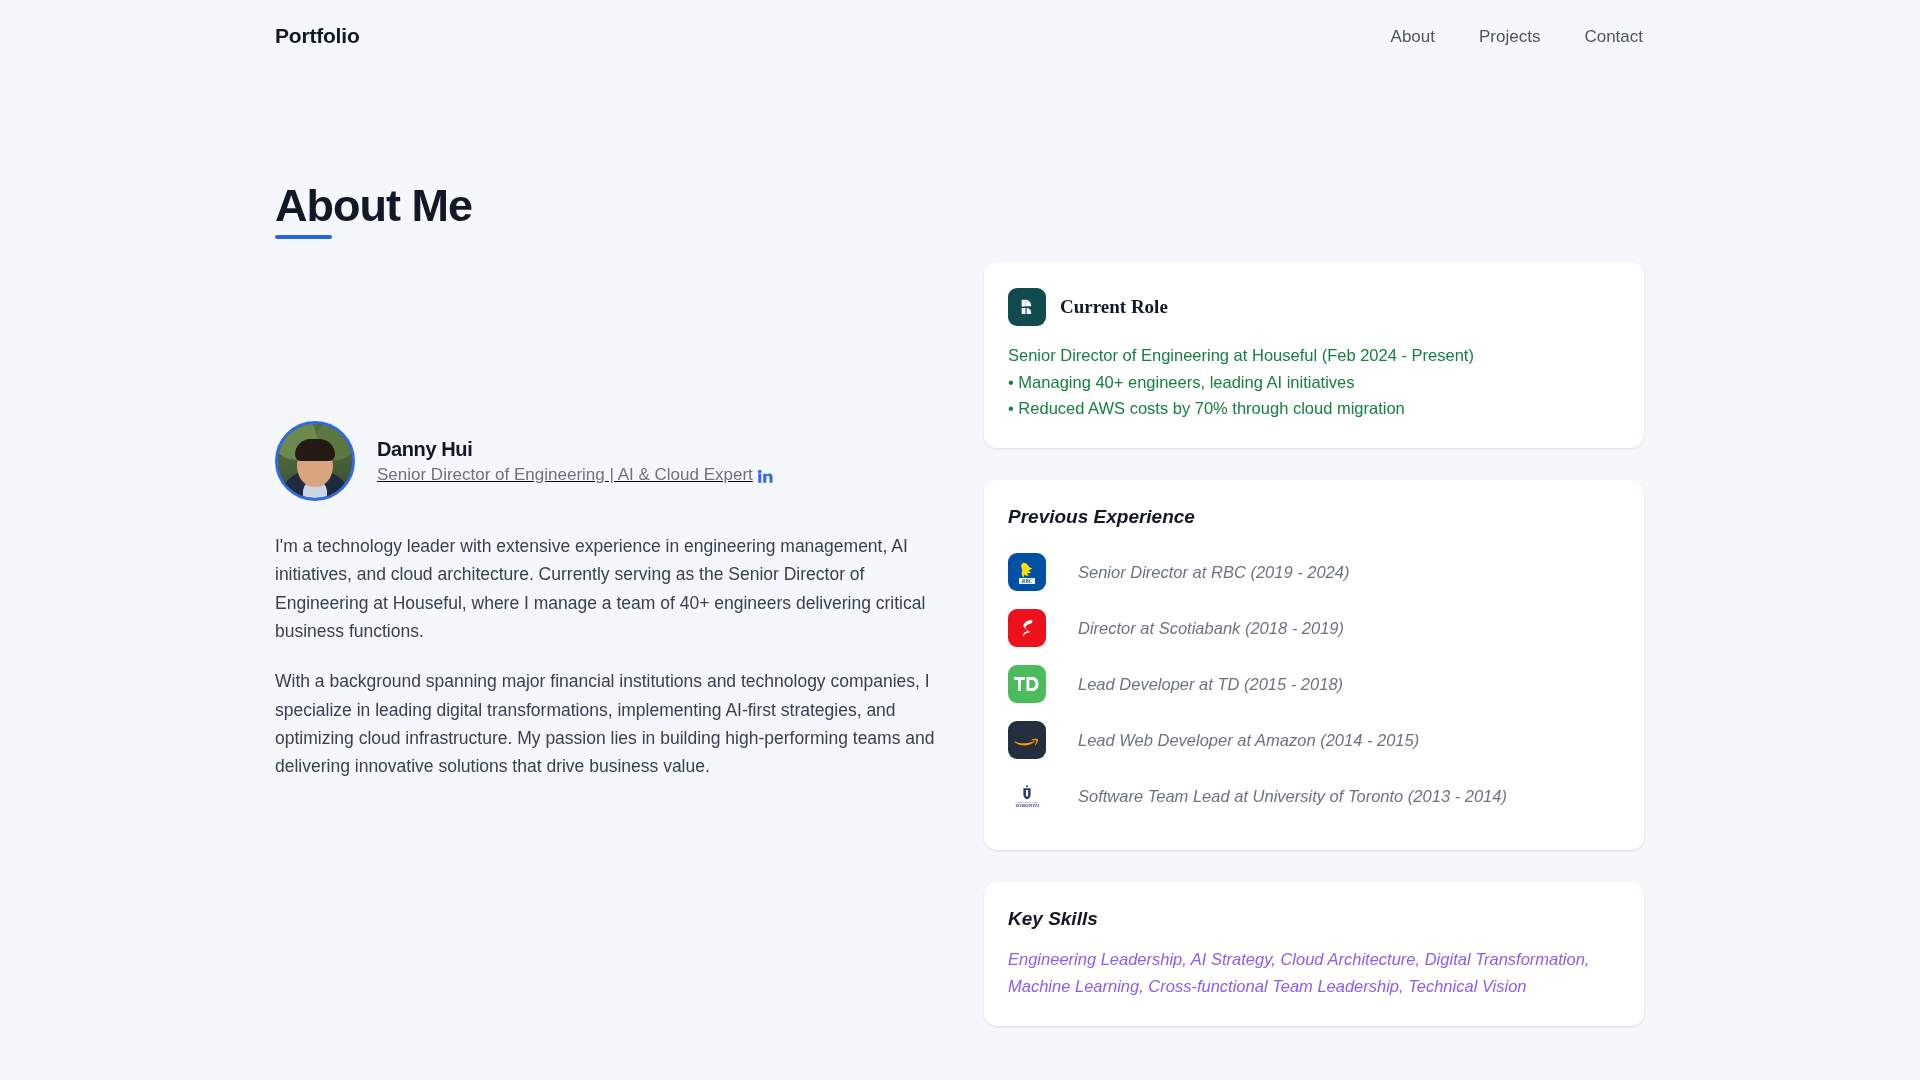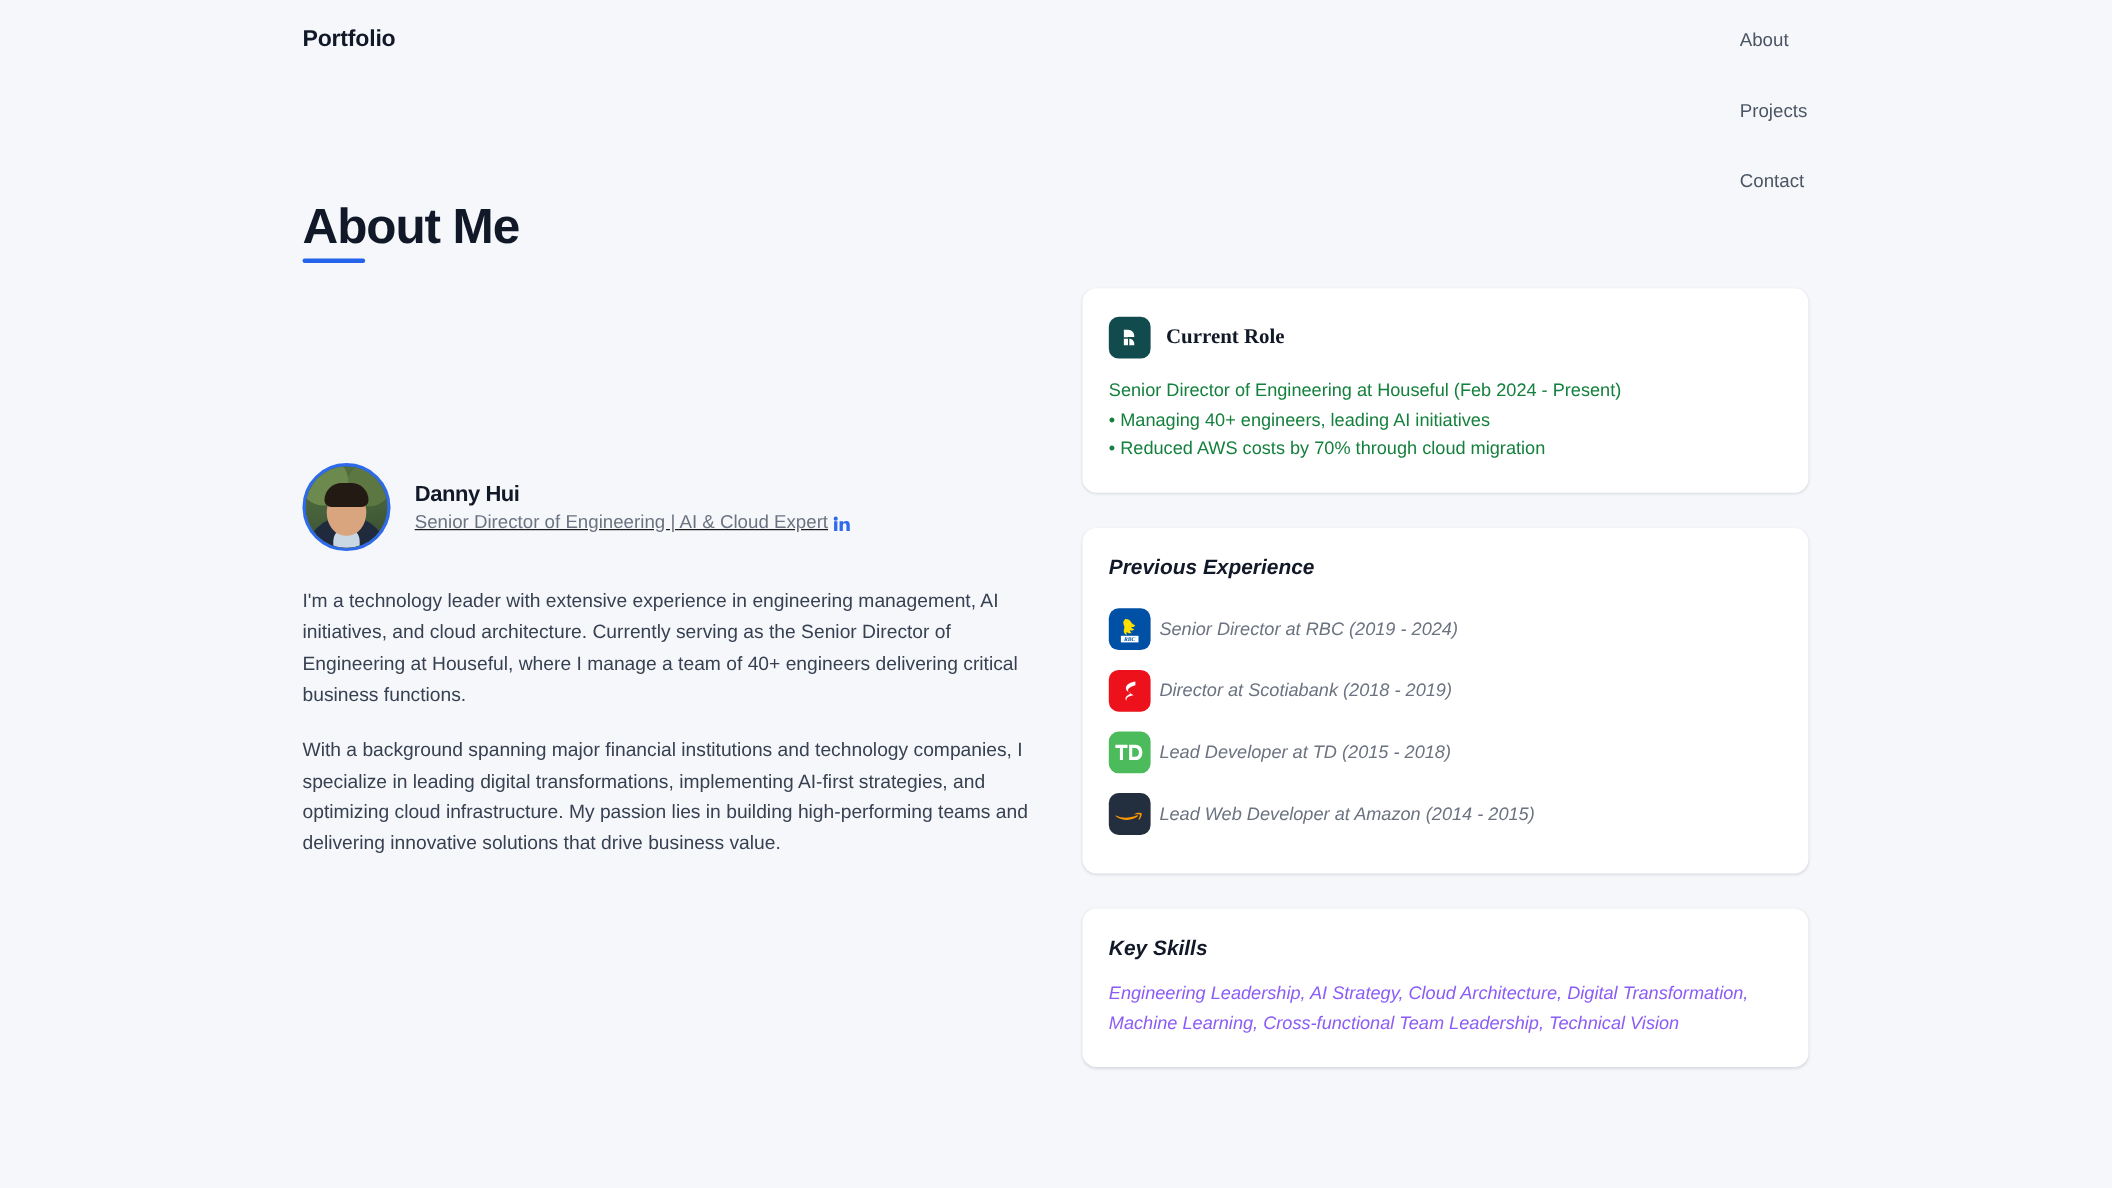--- a/index.html
+++ b/index.html
@@ -15,21 +15,21 @@
   .header {
     position: absolute; top: 0; left: 0; width: 1920px; height: 76px;
     display: flex; align-items: center;
   }
   .brand {
     position: absolute; left: 275px; top: 24px;
     font-size: 21px; font-weight: 700; color: #111827; letter-spacing: -0.2px;
   }
   .nav {
     position: absolute; right: 277px; top: 27px;
-    display: flex; align-items: flex-start; gap: 44px; flex-direction: column;
+    display: flex; align-items: flex-end; gap: 44px;
   }
   .nav-link {
     font-size: 17px; color: #4b5563; text-decoration: none; white-space: nowrap;
   }
 
   
   .title-wrap { position: absolute; left: 275px; top: 182px; }
   .page-title {
     font-size: 45px; font-weight: 700; color: #111827;
     letter-spacing: -1px; line-height: 1.05;
@@ -113,21 +113,21 @@
   .logo-amazon { background: #232f3e; }
   .logo-uoft { background: #ffffff; }
 
   .role-lines { margin-top: 16px; }
   .role-lines div {
     font-size: 16.5px; line-height: 1.62; color: #15803d;
   }
 
   .exp-list { margin-top: 16px; }
   .exp-row {
-    display: flex; align-items: center; gap: 8px;
+    display: flex; align-items: center; gap: 32px;
     height: 56px;
   }
   .exp-label { font-size: 16.5px; color: #6b7280; }
 
   .skills-text {
     margin-top: 16px; font-size: 16.5px; line-height: 1.62; color: #8b5cf6;
     max-width: 600px;
   }
 </style>
 </head>
@@ -238,20 +238,32 @@
         <div class="exp-row">
           <div class="logo-sq logo-amazon">
             <svg width="30" height="18" viewBox="0 0 30 18" aria-hidden="true">
               <path fill="#ff9900" d="M2.5 11.2c4.2 3 10.3 4.2 15.6 2.2 1.5-.6 3-1.4 4.3-2.4.5-.4.1-1-.5-.8-3.5 1.4-7.2 2.1-10.6 2.1-3.2 0-6.1-.7-8.6-2-.3-.2-.6.2-.2.9z"></path>
               <path fill="#ff9900" d="M24.2 9.6c-.5-.7-3.4-.3-4.7-.2-.4 0-.5-.3-.1-.5 2.3-1.6 6-1.1 6.4-.6.4.5-.1 4.2-2.3 6-.3.3-.7.1-.5-.3.5-1.3 1.7-4 1.2-4.4z"></path>
             </svg>
           </div>
           <div class="exp-label">Lead Web Developer at Amazon (2014 - 2015)</div>
         </div>
 
+        <div class="exp-row">
+          <div class="logo-sq logo-uoft">
+            <svg width="34" height="34" viewBox="0 0 34 34" aria-hidden="true">
+              <path fill="#27337a" d="M17 5.5l1.1 1.9-1.1 1.2-1.1-1.2z"></path>
+              <path fill="#27337a" d="M13.4 9.2h7.2v6.2c0 2.4-1.6 4.1-3.6 4.9-2-.8-3.6-2.5-3.6-4.9V9.2z"></path>
+              <rect x="15.9" y="11" width="2.2" height="6.4" fill="#ffffff"></rect>
+              <text x="17" y="23.6" font-family="'Liberation Serif',serif" font-size="2.9" fill="#27337a" text-anchor="middle" letter-spacing="0.2">UNIVERSITY OF</text>
+              <text x="17" y="28.2" font-family="'Liberation Serif',serif" font-size="5" font-weight="700" fill="#27337a" text-anchor="middle">TORONTO</text>
+            </svg>
+          </div>
+          <div class="exp-label">Software Team Lead at University of Toronto (2013 - 2014)</div>
+        </div>
 
       </div>
     </div>
 
     <div class="card">
       <div class="card-title-plain">Key Skills</div>
       <div class="skills-text">Engineering Leadership, AI Strategy, Cloud Architecture, Digital Transformation, Machine Learning, Cross-functional Team Leadership, Technical Vision</div>
     </div>
 
   </div>

